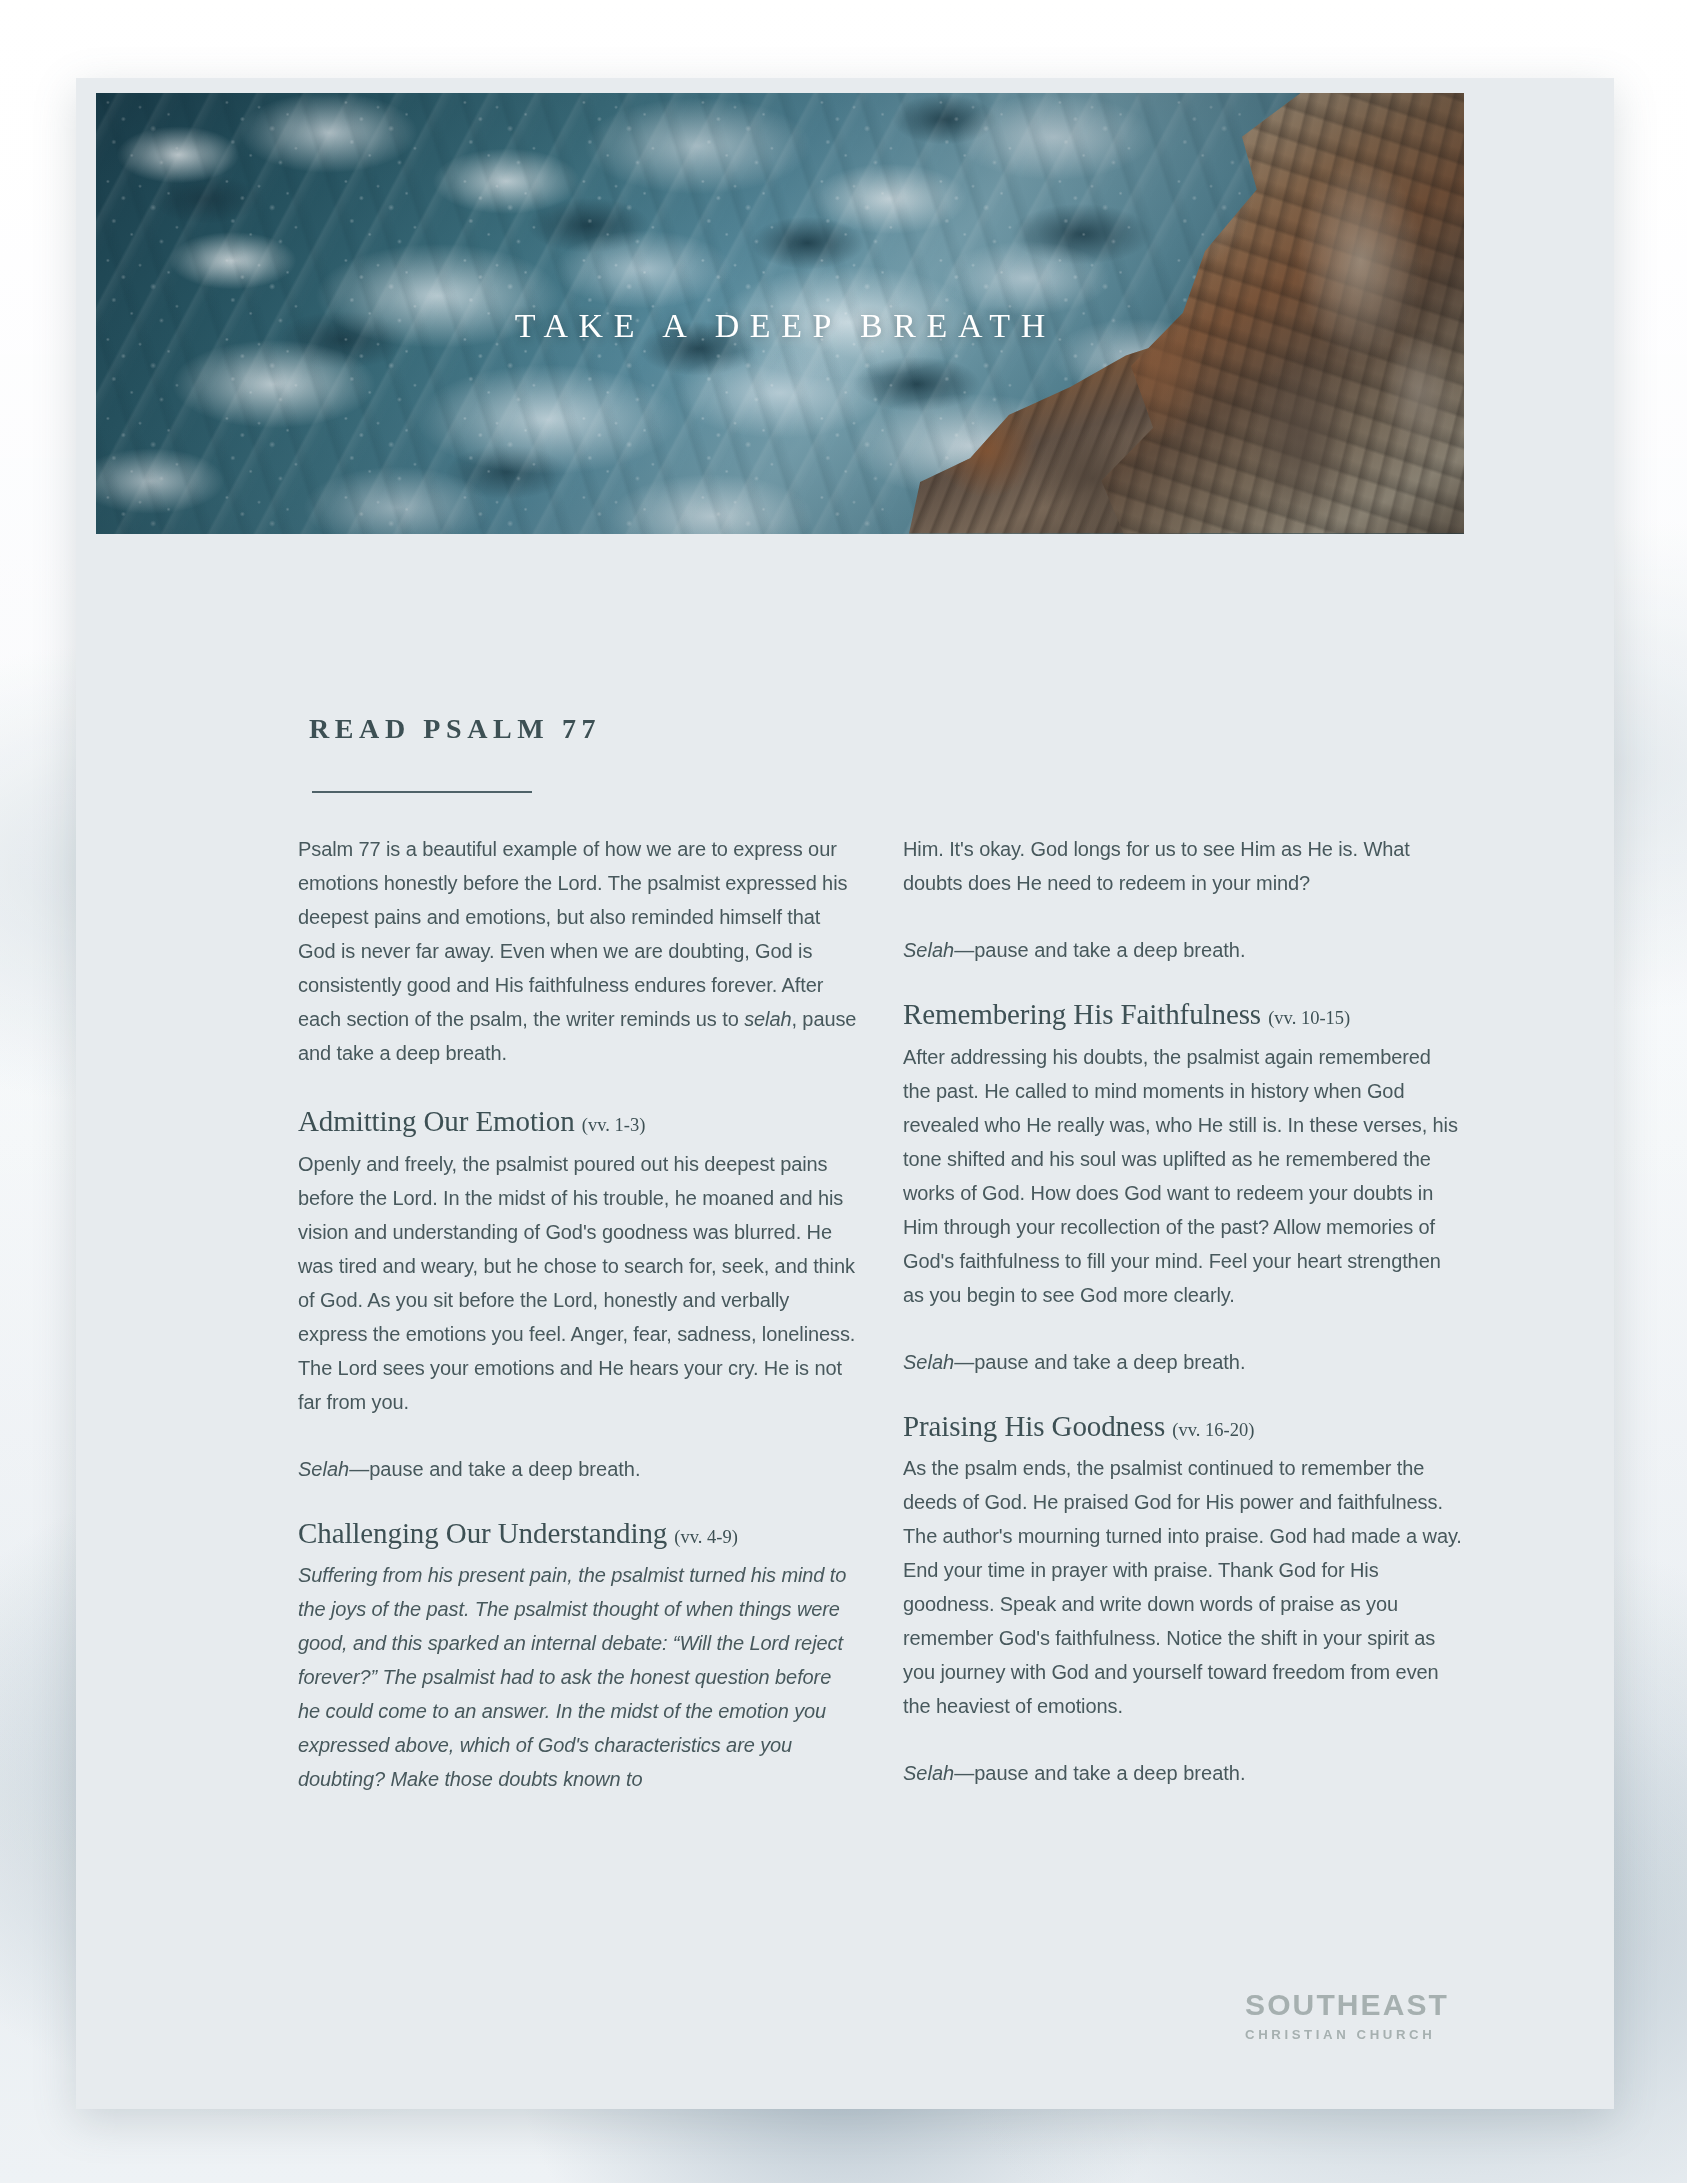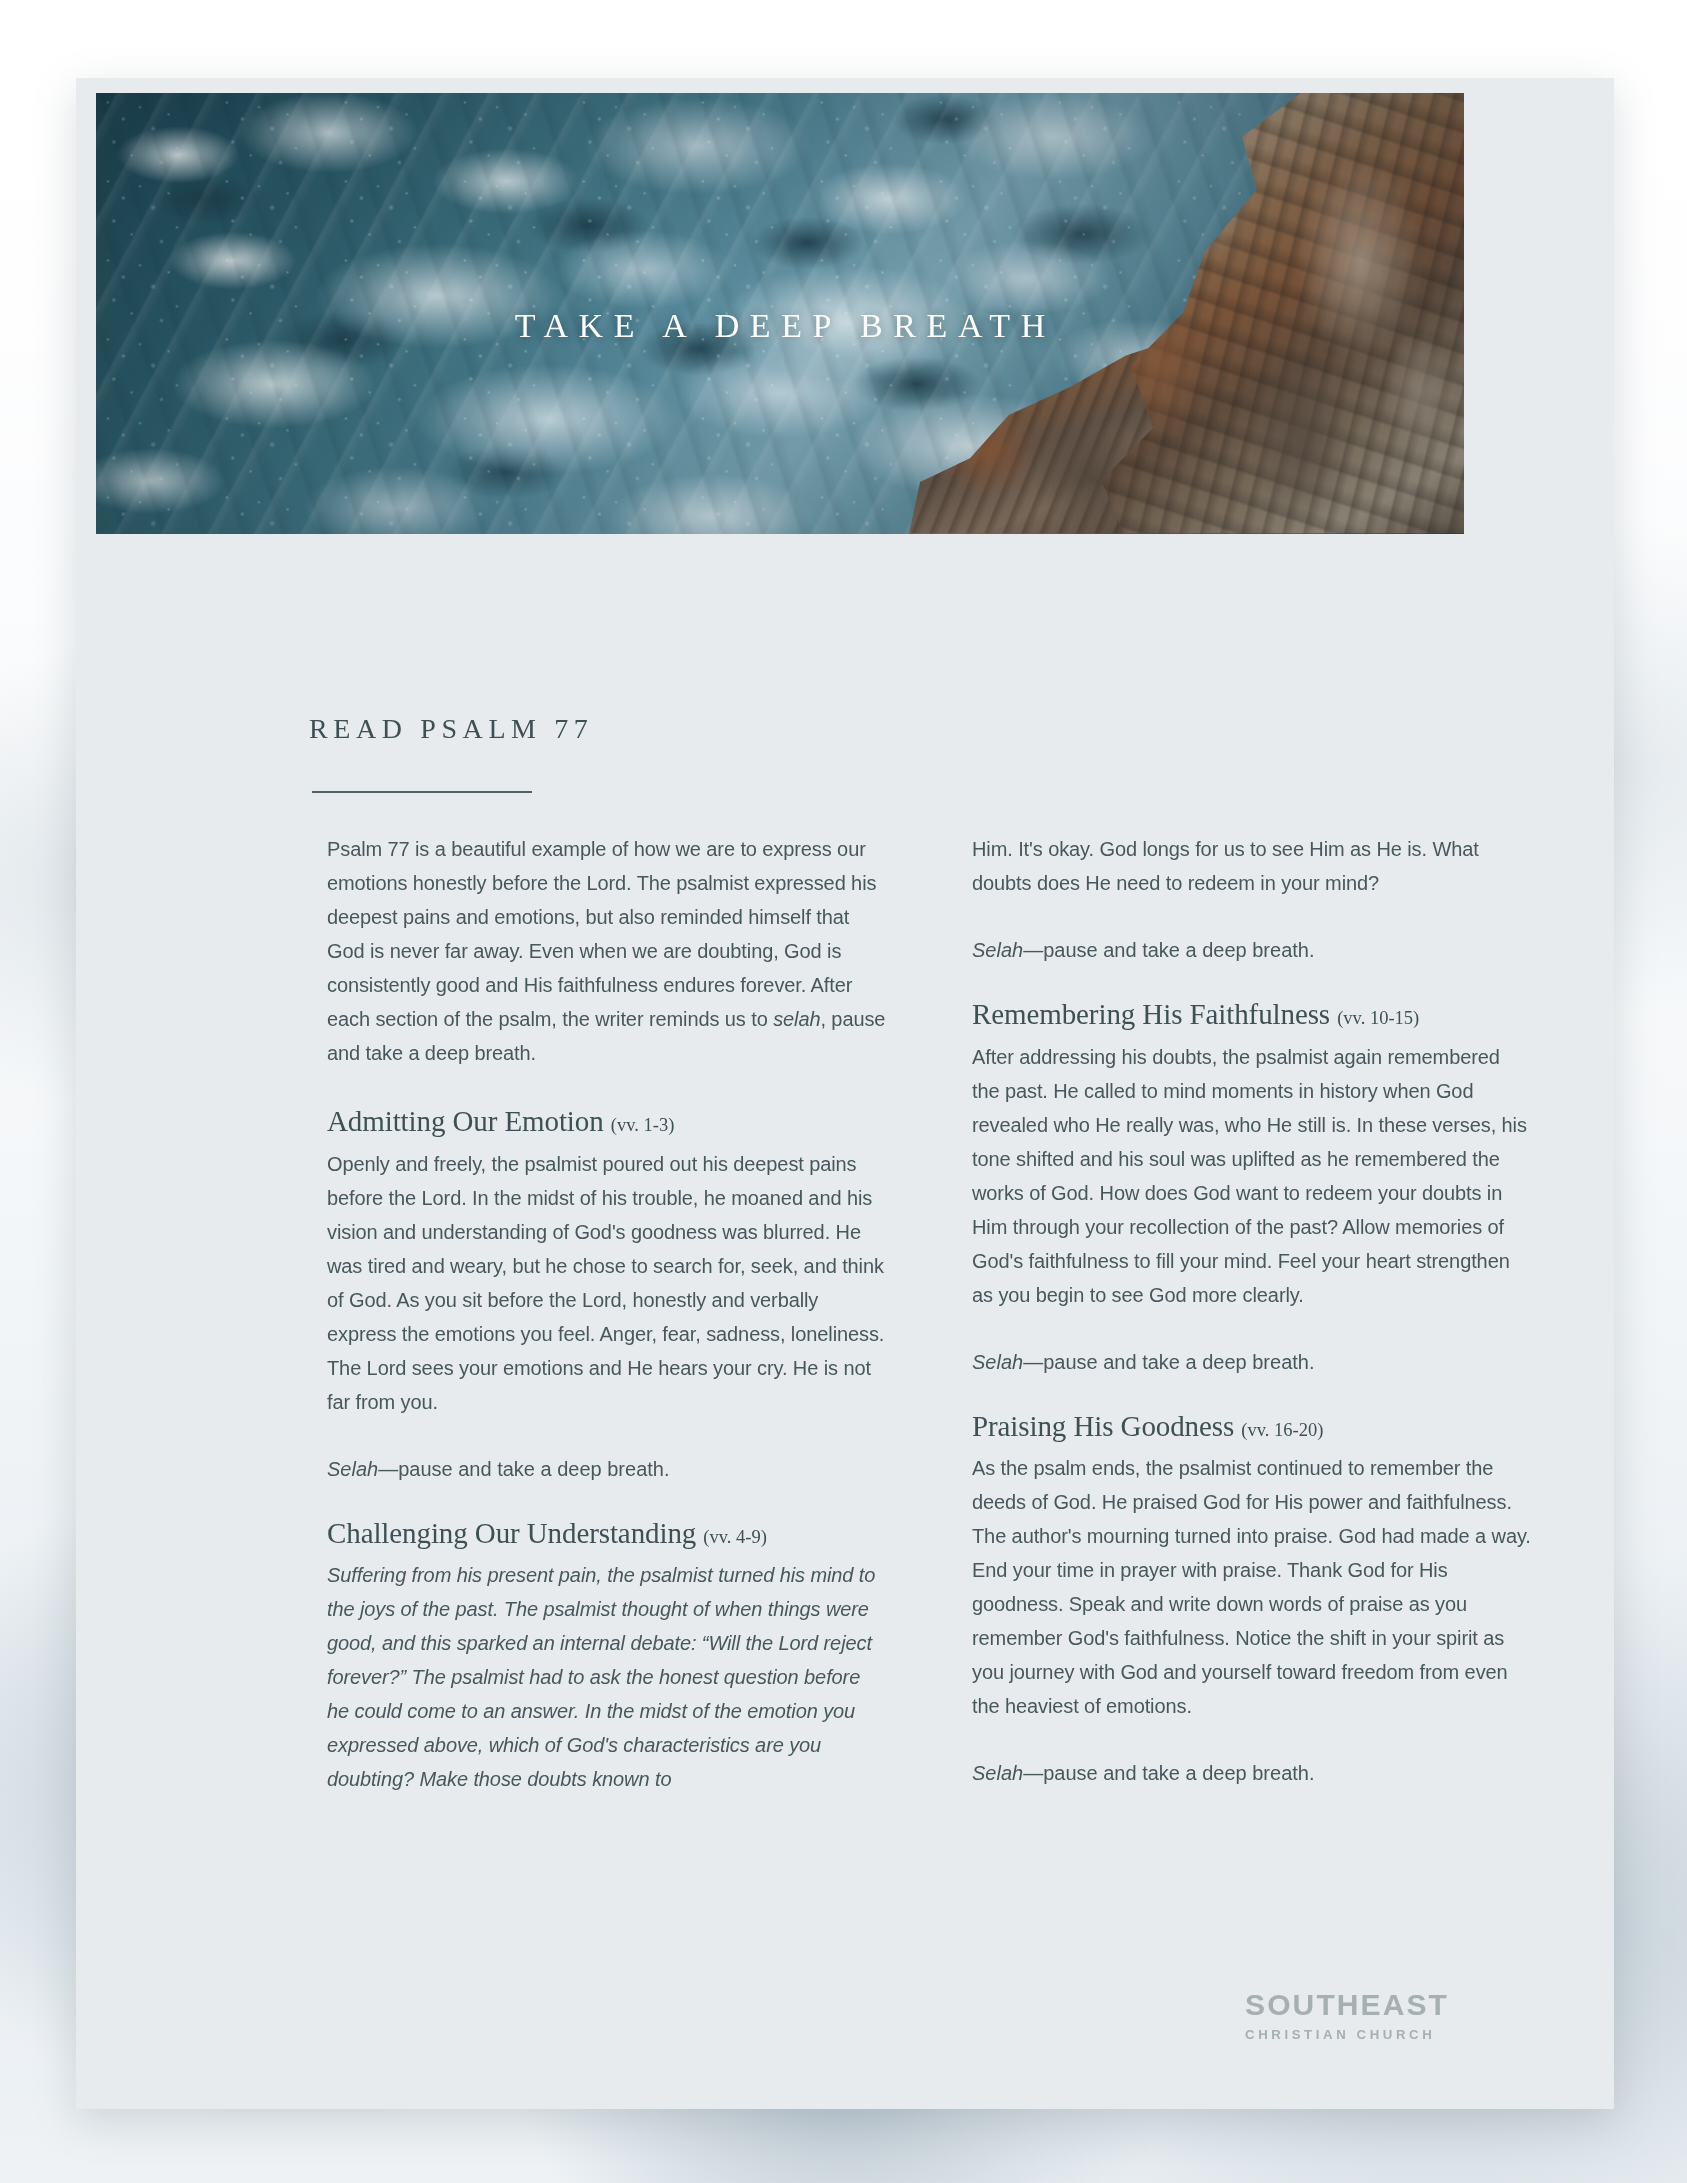--- a/index.html
+++ b/index.html
@@ -184,39 +184,39 @@
   }
 
   #read-heading {
     position: absolute;
     left: 233px;
     top: 179px;
     color: #3d5054;
     font-family: "Liberation Serif", serif;
     font-size: 28px;
     letter-spacing: 5.6px;
-    font-weight: 400;
+    font-weight: 700;
     white-space: nowrap;
   }
   #rule {
     position: absolute;
     left: 236px;
     top: 257px;
     width: 220px;
     height: 2px;
     background: #4f6268;
   }
 
   #columns {
     position: absolute;
-    left: 251px;
+    left: 222px;
     top: 298px;
     width: 1204px;
     display: flex;
-    gap: 86px;
+    gap: 46px;
   }
   .col { width: 559px; }
 
   
   .para {
     color: #47585c;
     font-family: "Liberation Sans Narrow", "Liberation Sans", sans-serif;
     font-size: 20px;
     line-height: 34px;
     letter-spacing: -0.1px;

